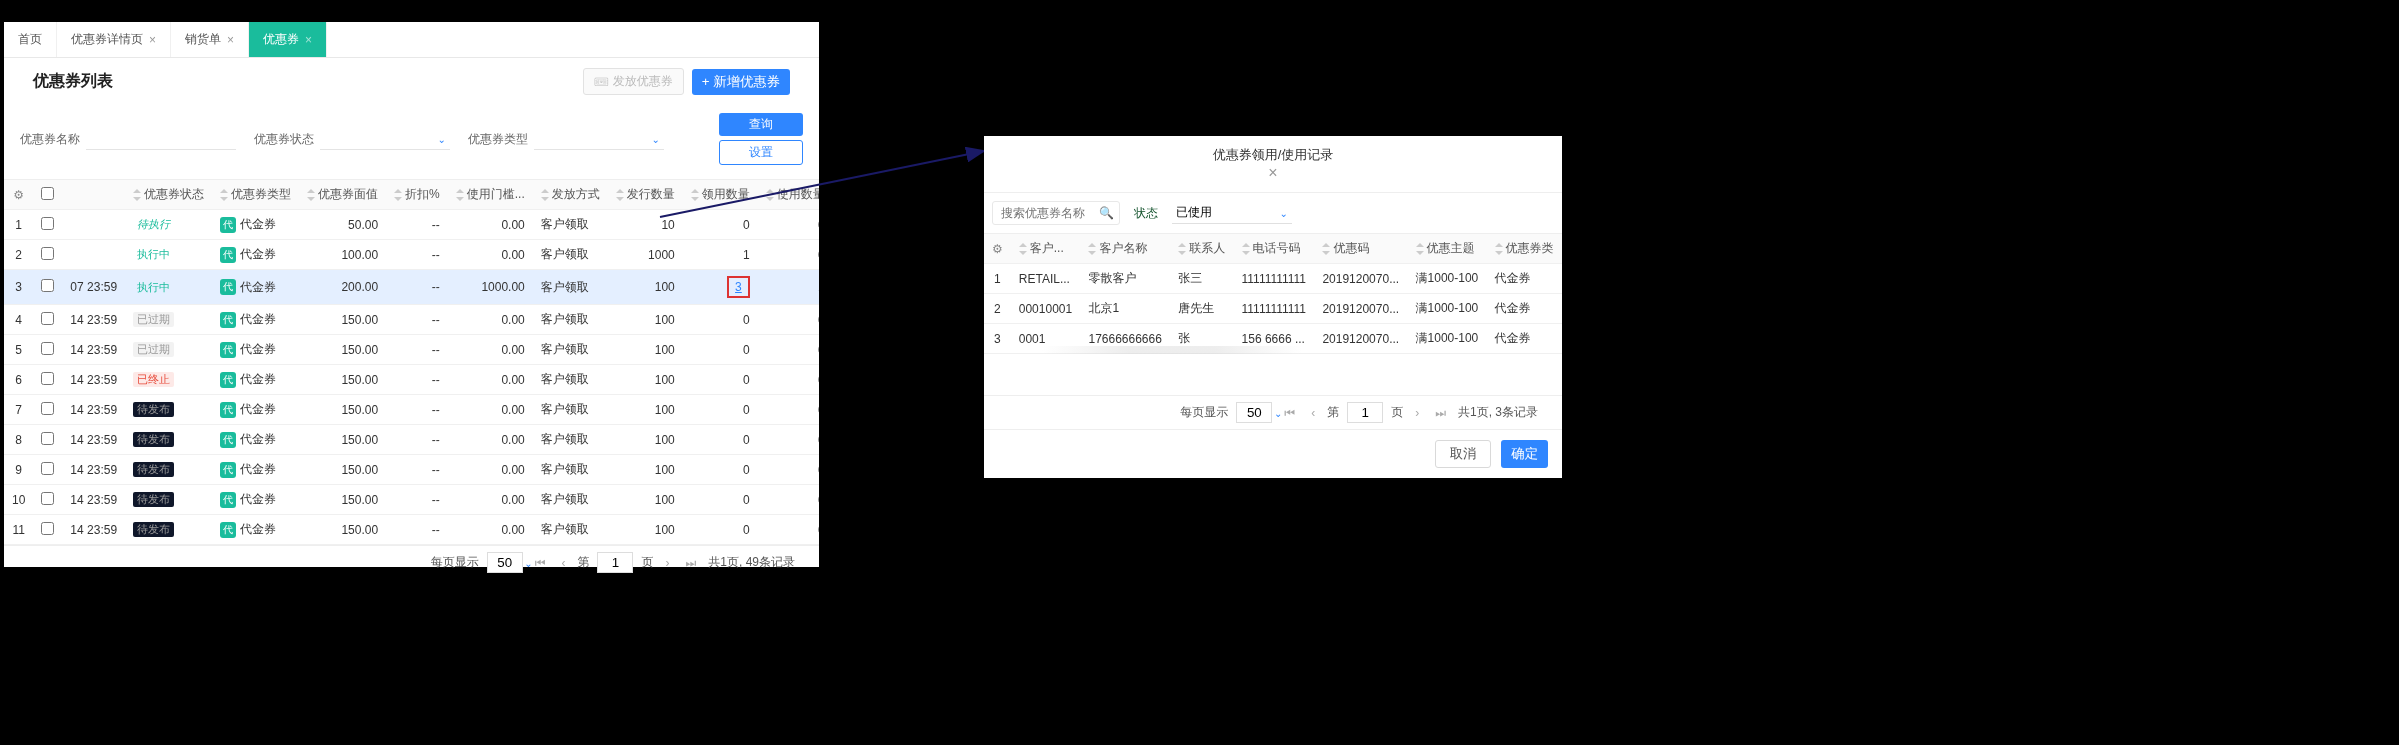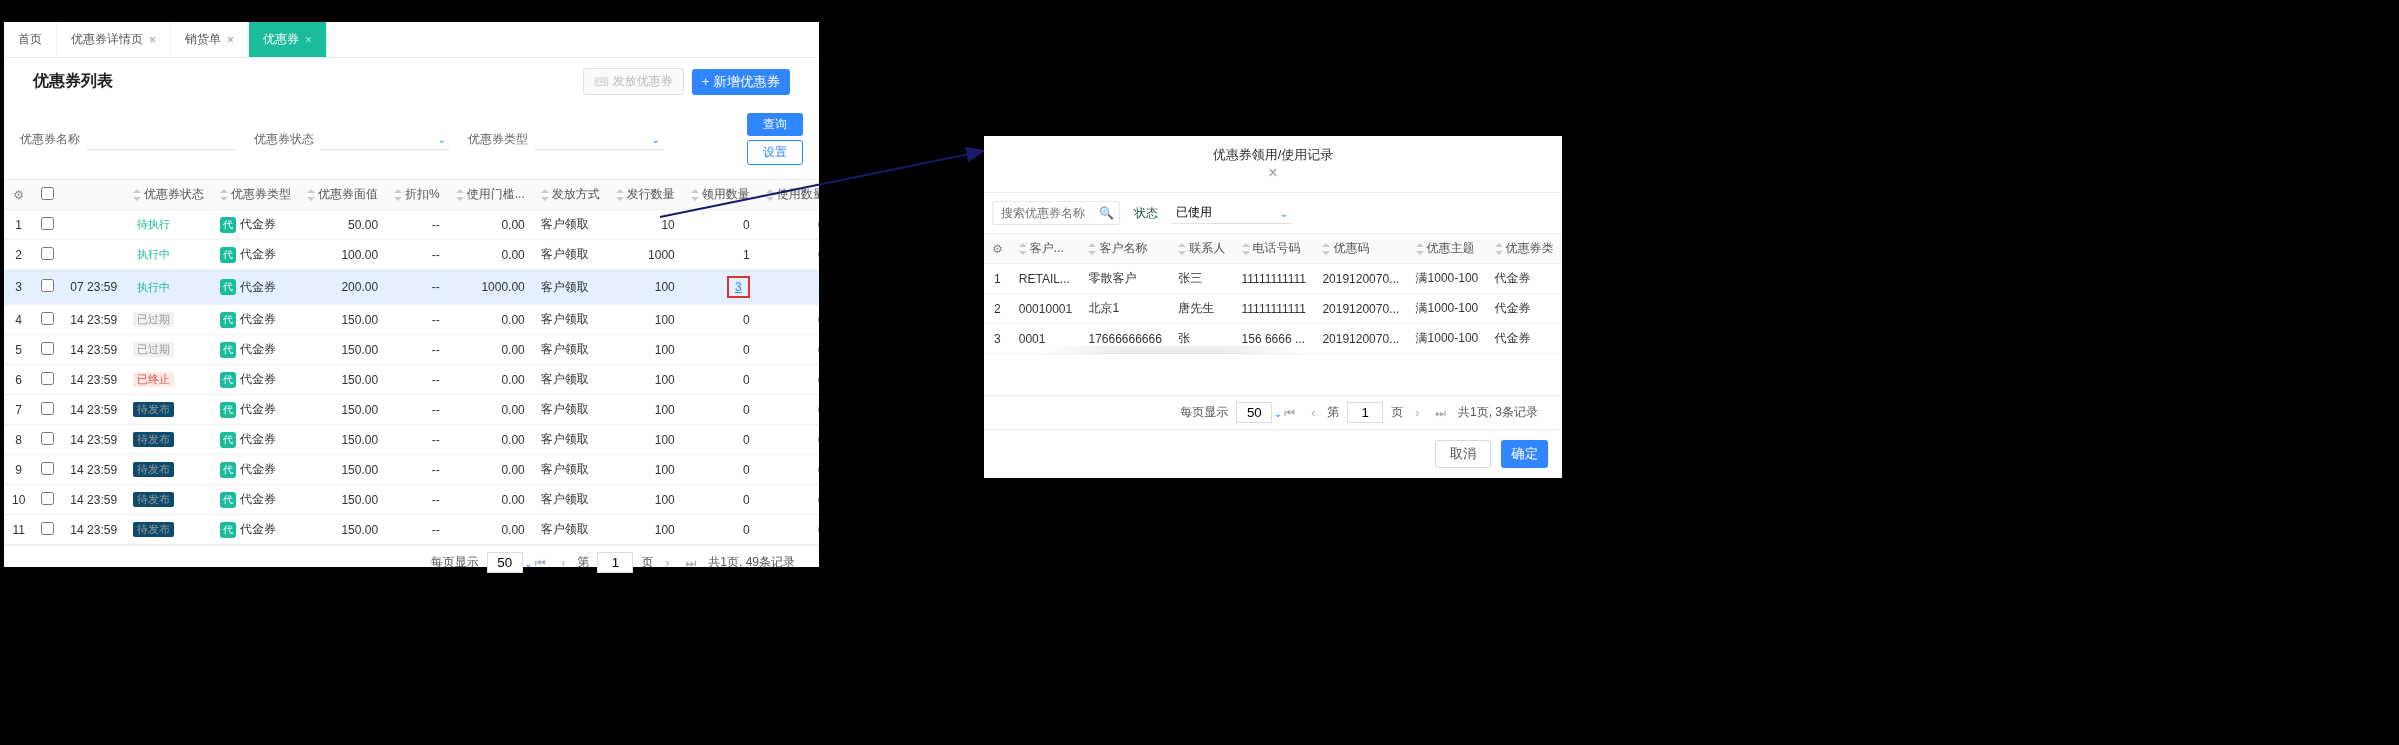--- a/index.html
+++ b/index.html
@@ -25,43 +25,43 @@
     
     
     .search-row { display: flex; align-items: center; padding: 8px 16px 14px; gap: 18px; }
     .search-group { display: flex; align-items: center; gap: 6px; }
     .search-label { color: #666; font-size: 12px; }
     .search-input { border: none; border-bottom: 1px solid #e4e4e4; padding: 3px 4px; width: 150px; font-size: 12px; outline: none; }
     .search-select { border: none; border-bottom: 1px solid #e4e4e4; padding: 3px 4px; width: 130px; font-size: 12px; outline: none; background: transparent; position: relative; }
     .select-wrap { position: relative; display: inline-block; }
     .select-caret { position: absolute; right: 4px; top: 50%; transform: translateY(-50%); color: #2f86ff; font-size: 10px; pointer-events: none; }
     .search-btns { margin-left: auto; display: flex; flex-direction: column; gap: 4px; }
-    .btn-query { background: #2f86ff; color: #fff; padding: 3px 16px; border: none; border-radius: 3px; cursor: pointer; font-size: 12px; }
+    .btn-query { background: #2f86ff; color: #fff; padding: 3px 30px; border: none; border-radius: 3px; cursor: pointer; font-size: 12px; }
     .btn-settings { background: #fff; color: #2f86ff; padding: 3px 14px; border: 1px solid #2f86ff; border-radius: 3px; cursor: pointer; font-size: 12px; }
     
     
     .table-wrap { overflow: auto; border-top: 1px solid #eee; }
     table { width: 100%; border-collapse: collapse; font-size: 12px; }
     th, td { padding: 6px 8px; text-align: left; border-bottom: 1px solid #f0f0f0; white-space: nowrap; }
     th { background: #fafafa; color: #555; font-weight: 500; }
     th .sort-icons { display: inline-block; vertical-align: middle; width: 8px; height: 12px; position: relative; margin-right: 3px; }
     th .sort-icons::before, th .sort-icons::after { content: ''; position: absolute; left: 0; border-left: 4px solid transparent; border-right: 4px solid transparent; }
     th .sort-icons::before { top: 0; border-bottom: 4px solid #ccc; }
     th .sort-icons::after { bottom: 0; border-top: 4px solid #ccc; }
     .chk { width: 13px; height: 13px; }
     .num-col { text-align: right; }
     .center { text-align: center; }
     .gear-th { width: 26px; text-align: center; color: #888; }
     
     .status-tag { display: inline-block; padding: 0 4px; border-radius: 2px; font-size: 11px; }
-    .status-待执行 { color: #1abc9c; }
+    .status-待执行 { color: #1abc9c; font-style: italic; }
     .status-执行中 { color: #1abc9c; }
     .status-已过期 { color: #999; background: #f2f2f2; }
     .status-已终止 { color: #e74c3c; background: #fde9e7; }
-    .status-待发布 { color: #999; background: #0c4a6e; }
+    .status-待发布 { color: #999; background: #0f172a; }
     
     .type-badge { display: inline-block; width: 16px; height: 16px; background: #1abc9c; color: #fff; border-radius: 3px; line-height: 16px; text-align: center; font-size: 10px; margin-right: 4px; vertical-align: middle; }
     
     .row-highlight { background: #e4efff; }
     .cell-highlight { border: 2px solid #d33; padding: 2px 6px; display: inline-block; color: #2f86ff; text-decoration: underline; cursor: pointer; }
     
     
     .pager { display: flex; align-items: center; gap: 8px; padding: 6px 24px; border-top: 1px solid #eee; justify-content: flex-end; font-size: 12px; color: #555; margin-top: auto; }
     .pager .pg-box { width: 36px; text-align: center; border: 1px solid #ddd; padding: 2px; }
     .pager .nav-btn { padding: 2px 4px; color: #aaa; cursor: pointer; }

